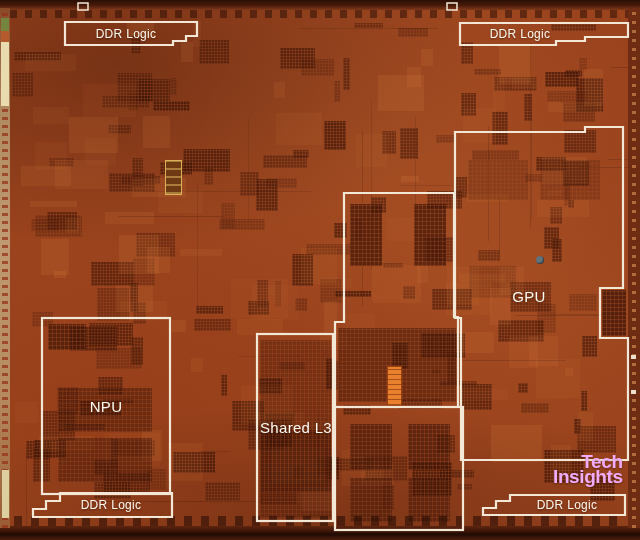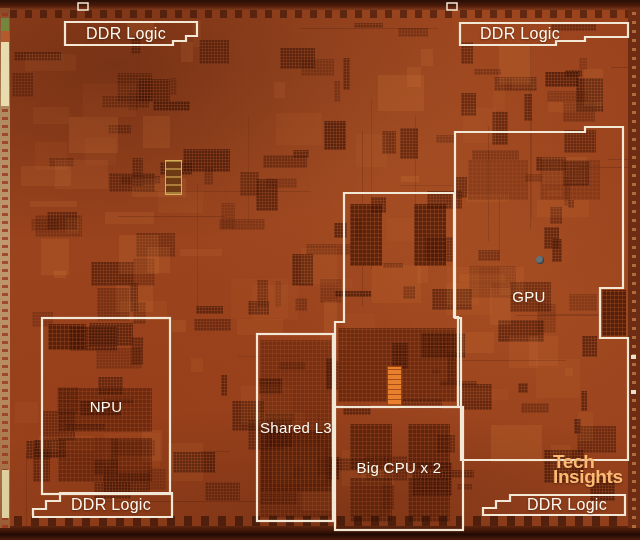--- a/index.html
+++ b/index.html
@@ -30,21 +30,21 @@
     border-radius:50%;background:#62727a;box-shadow:inset -1px -1px 1px rgba(0,0,0,.5);}
   .goldpad{position:absolute;z-index:3;left:165px;top:160px;width:15px;height:33px;
     background:#6d3a14;border:1px solid #d9b257;
     background-image:repeating-linear-gradient(0deg,rgba(222,180,90,.55) 0 2px,transparent 2px 8px);}
   svg.overlay{position:absolute;inset:0;z-index:4;pointer-events:none;}
   .rg{fill:none;stroke:#f3e8d5;stroke-width:2.2;stroke-linejoin:miter;}
   .fid{fill:none;stroke:#f3e8d5;stroke-width:1.5;}
   .lbl{position:absolute;z-index:5;transform:translate(-50%,-50%);
     color:#fdfaf2;font-size:15px;letter-spacing:.3px;white-space:nowrap;
     text-shadow:0 1px 2px rgba(70,25,5,.6);}
-  .lbl.small{font-size:16px;}
+  .lbl.small{font-size:12px;}
   .wm{position:absolute;z-index:6;left:553px;top:454px;color:#ffffff;
     font-weight:bold;font-size:19px;line-height:15px;letter-spacing:-0.4px;
     text-shadow:0 1px 2px rgba(60,20,5,.5);}
   .wm span{display:block;}
 </style>
 </head>
 <body>
 
 <div class="die" style="background-color: rgb(154, 67, 29);">
 
@@ -362,20 +362,19 @@
     <polygon class="rg" points="344,193 454,193 454,317 458,317 458,407 335,407 335,322 344,322" stroke="#f3e8d5"></polygon>
     <polygon class="rg" points="455,132 585,132 585,127 623,127 623,288 600,288 600,338 628,338 628,460 461,460 461,318 455,318" stroke="#f3e8d5"></polygon>
   </svg>
 
   <div class="lbl small" style="left: 126px; top: 34px; color: rgb(253, 250, 242);">DDR Logic</div>
   <div class="lbl small" style="left: 520px; top: 34px; color: rgb(253, 250, 242);">DDR Logic</div>
   <div class="lbl small" style="left: 111px; top: 505px; color: rgb(253, 250, 242);">DDR Logic</div>
   <div class="lbl small" style="left: 567px; top: 505px; color: rgb(253, 250, 242);">DDR Logic</div>
   <div class="lbl" style="left: 106px; top: 406px; color: rgb(253, 250, 242);">NPU</div>
   <div class="lbl" style="left: 296px; top: 427px; color: rgb(253, 250, 242);">Shared L3</div>
-  <div class="lbl" style="left: 399px; top: 467px; color: rgb(253, 250, 242);">Big CPU x 2</div>
   <div class="lbl" style="left: 529px; top: 296px; color: rgb(253, 250, 242);">GPU</div>
 
-  <div class="wm" style="color: #fdba74;">
+  <div class="wm" style="color: #f0abfc; text-align: right;">
     <span>Tech</span>
     <span>Insights</span>
   </div>
 </div>
 
 </body></html>

